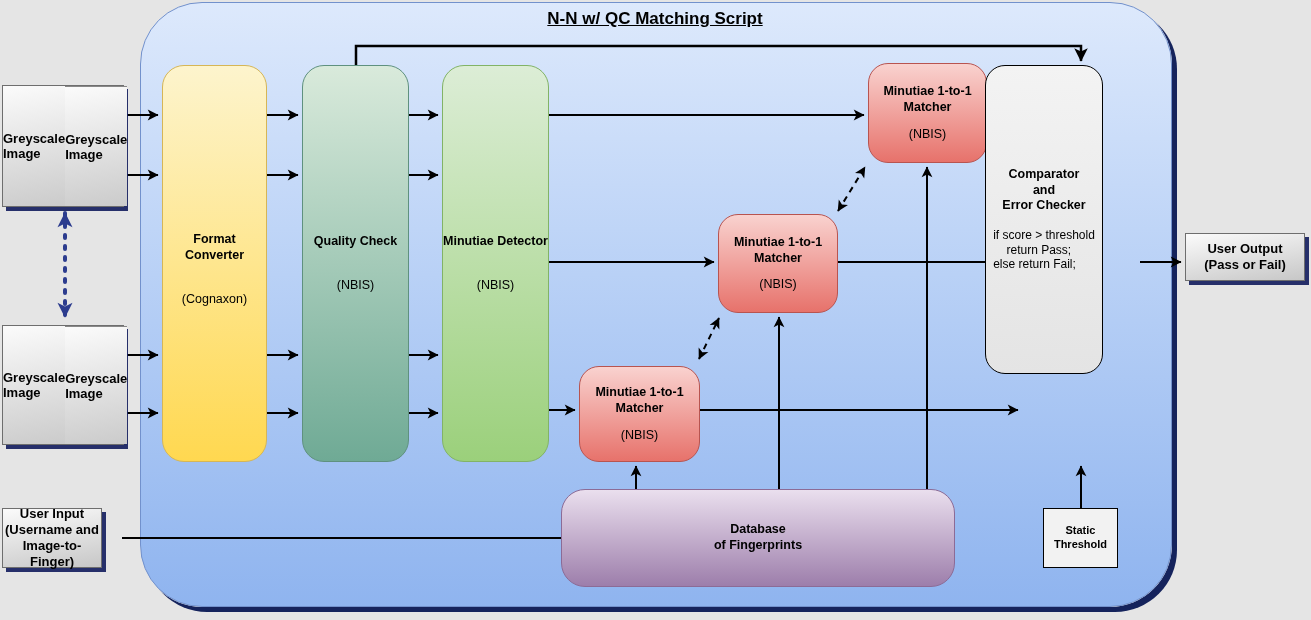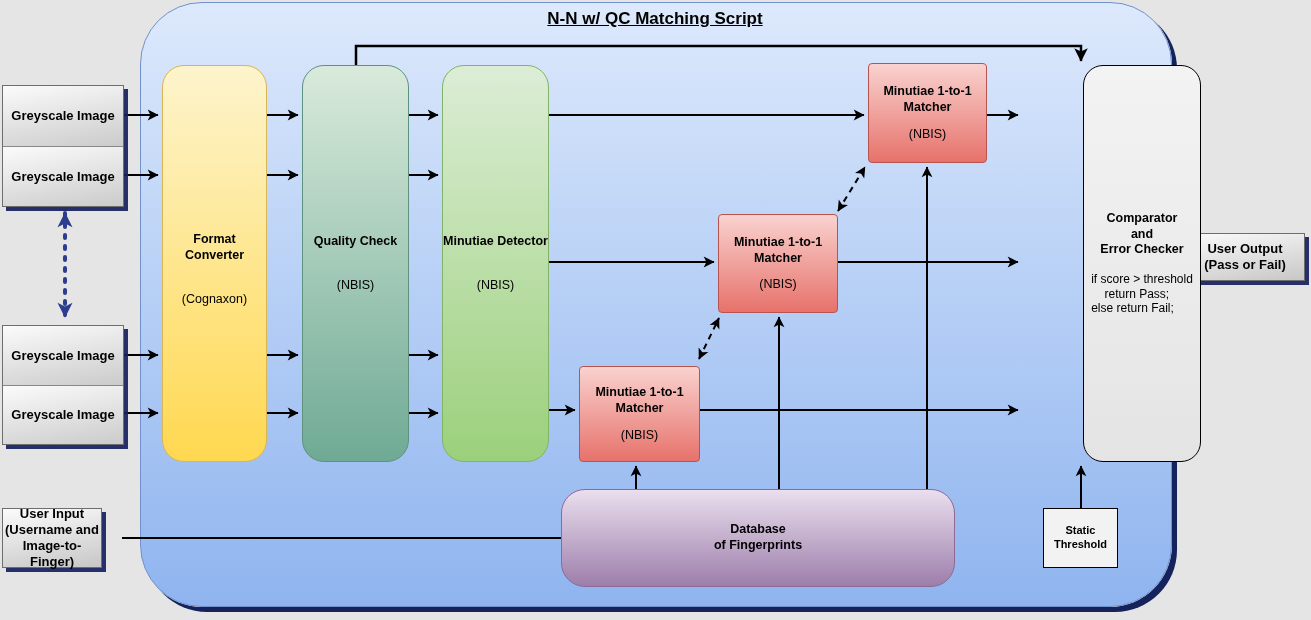--- a/index.html
+++ b/index.html
@@ -31,43 +31,43 @@
   .sub{white-space:pre-line;line-height:1.2;}
   .tall .sub{margin-top:28px;}
   .proc{border-radius:22px;border:1px solid;}
   #fc{left:162px;top:65px;width:105px;height:397px;
       background:linear-gradient(#fdf4cd,#ffd850);border-color:#d6b656;padding-top:12px;}
   #qc{left:302px;top:65px;width:107px;height:397px;
       background:linear-gradient(#d9eadb,#6faa95);border-color:#5f917f;}
   #md{left:442px;top:65px;width:107px;height:397px;
       background:linear-gradient(#dcedd6,#9bd07b);border-color:#82b366;}
   .matcher{
-    background:linear-gradient(#f9d2cf,#e7726b);border:1px solid #b85450;border-radius:4px;
+    background:linear-gradient(#f9d2cf,#e7726b);border:1px solid #b85450;border-radius:20px;
   }
   .matcher .sub{margin-top:11px;}
   #m-top{left:868px;top:63px;width:119px;height:100px;}
   #m-mid{left:718px;top:214px;width:120px;height:99px;}
   #m-bot{left:579px;top:366px;width:121px;height:96px;}
   #comparator{
-    left:1083px;top:65px;width:118px;height:397px;
+    left:985px;top:65px;width:118px;height:309px;
     background:linear-gradient(#f3f3f3,#e4e4e4);border:1px solid #000;border-radius:20px;
   }
   #comparator .logic{
     margin-top:14px;white-space:pre;text-align:left;font-size:12px;line-height:1.22;
   }
   #db{left:561px;top:489px;width:394px;height:98px;
       background:linear-gradient(#eadfee,#9d7eab);border:1px solid #8c6b96;border-radius:24px;}
   #threshold{left:1043px;top:508px;width:75px;height:60px;
       background:#f2f2f2;border:1px solid #000;font-size:11px;}
   
   .ext{
     border:1px solid #6e6e6e;box-shadow:4px 4px 0 rgba(22,32,96,0.92);
     background:linear-gradient(170deg,#fbfbfb,#c7c7c7);
   }
-  .gs-unit{position:absolute;left:2px;width:120px;z-index:10;display:flex;flex-direction:column;}
+  .gs-unit{position:absolute;left:2px;width:120px;z-index:10;display:flex;flex-direction:row;}
   #gs1{top:85px;height:120px;}
   #gs2{top:325px;height:118px;}
   .gs-cell{
     flex:1;display:flex;align-items:center;justify-content:center;
     font-weight:bold;font-size:13px;background:linear-gradient(170deg,#fbfbfb,#cbcbcb);
   }
   .gs-cell + .gs-cell{border-top:1px solid #888;}
   #user-input{left:2px;top:508px;width:100px;height:60px;font-size:13px;}
   #user-output{left:1185px;top:233px;width:120px;height:48px;font-size:13px;}
 </style>

